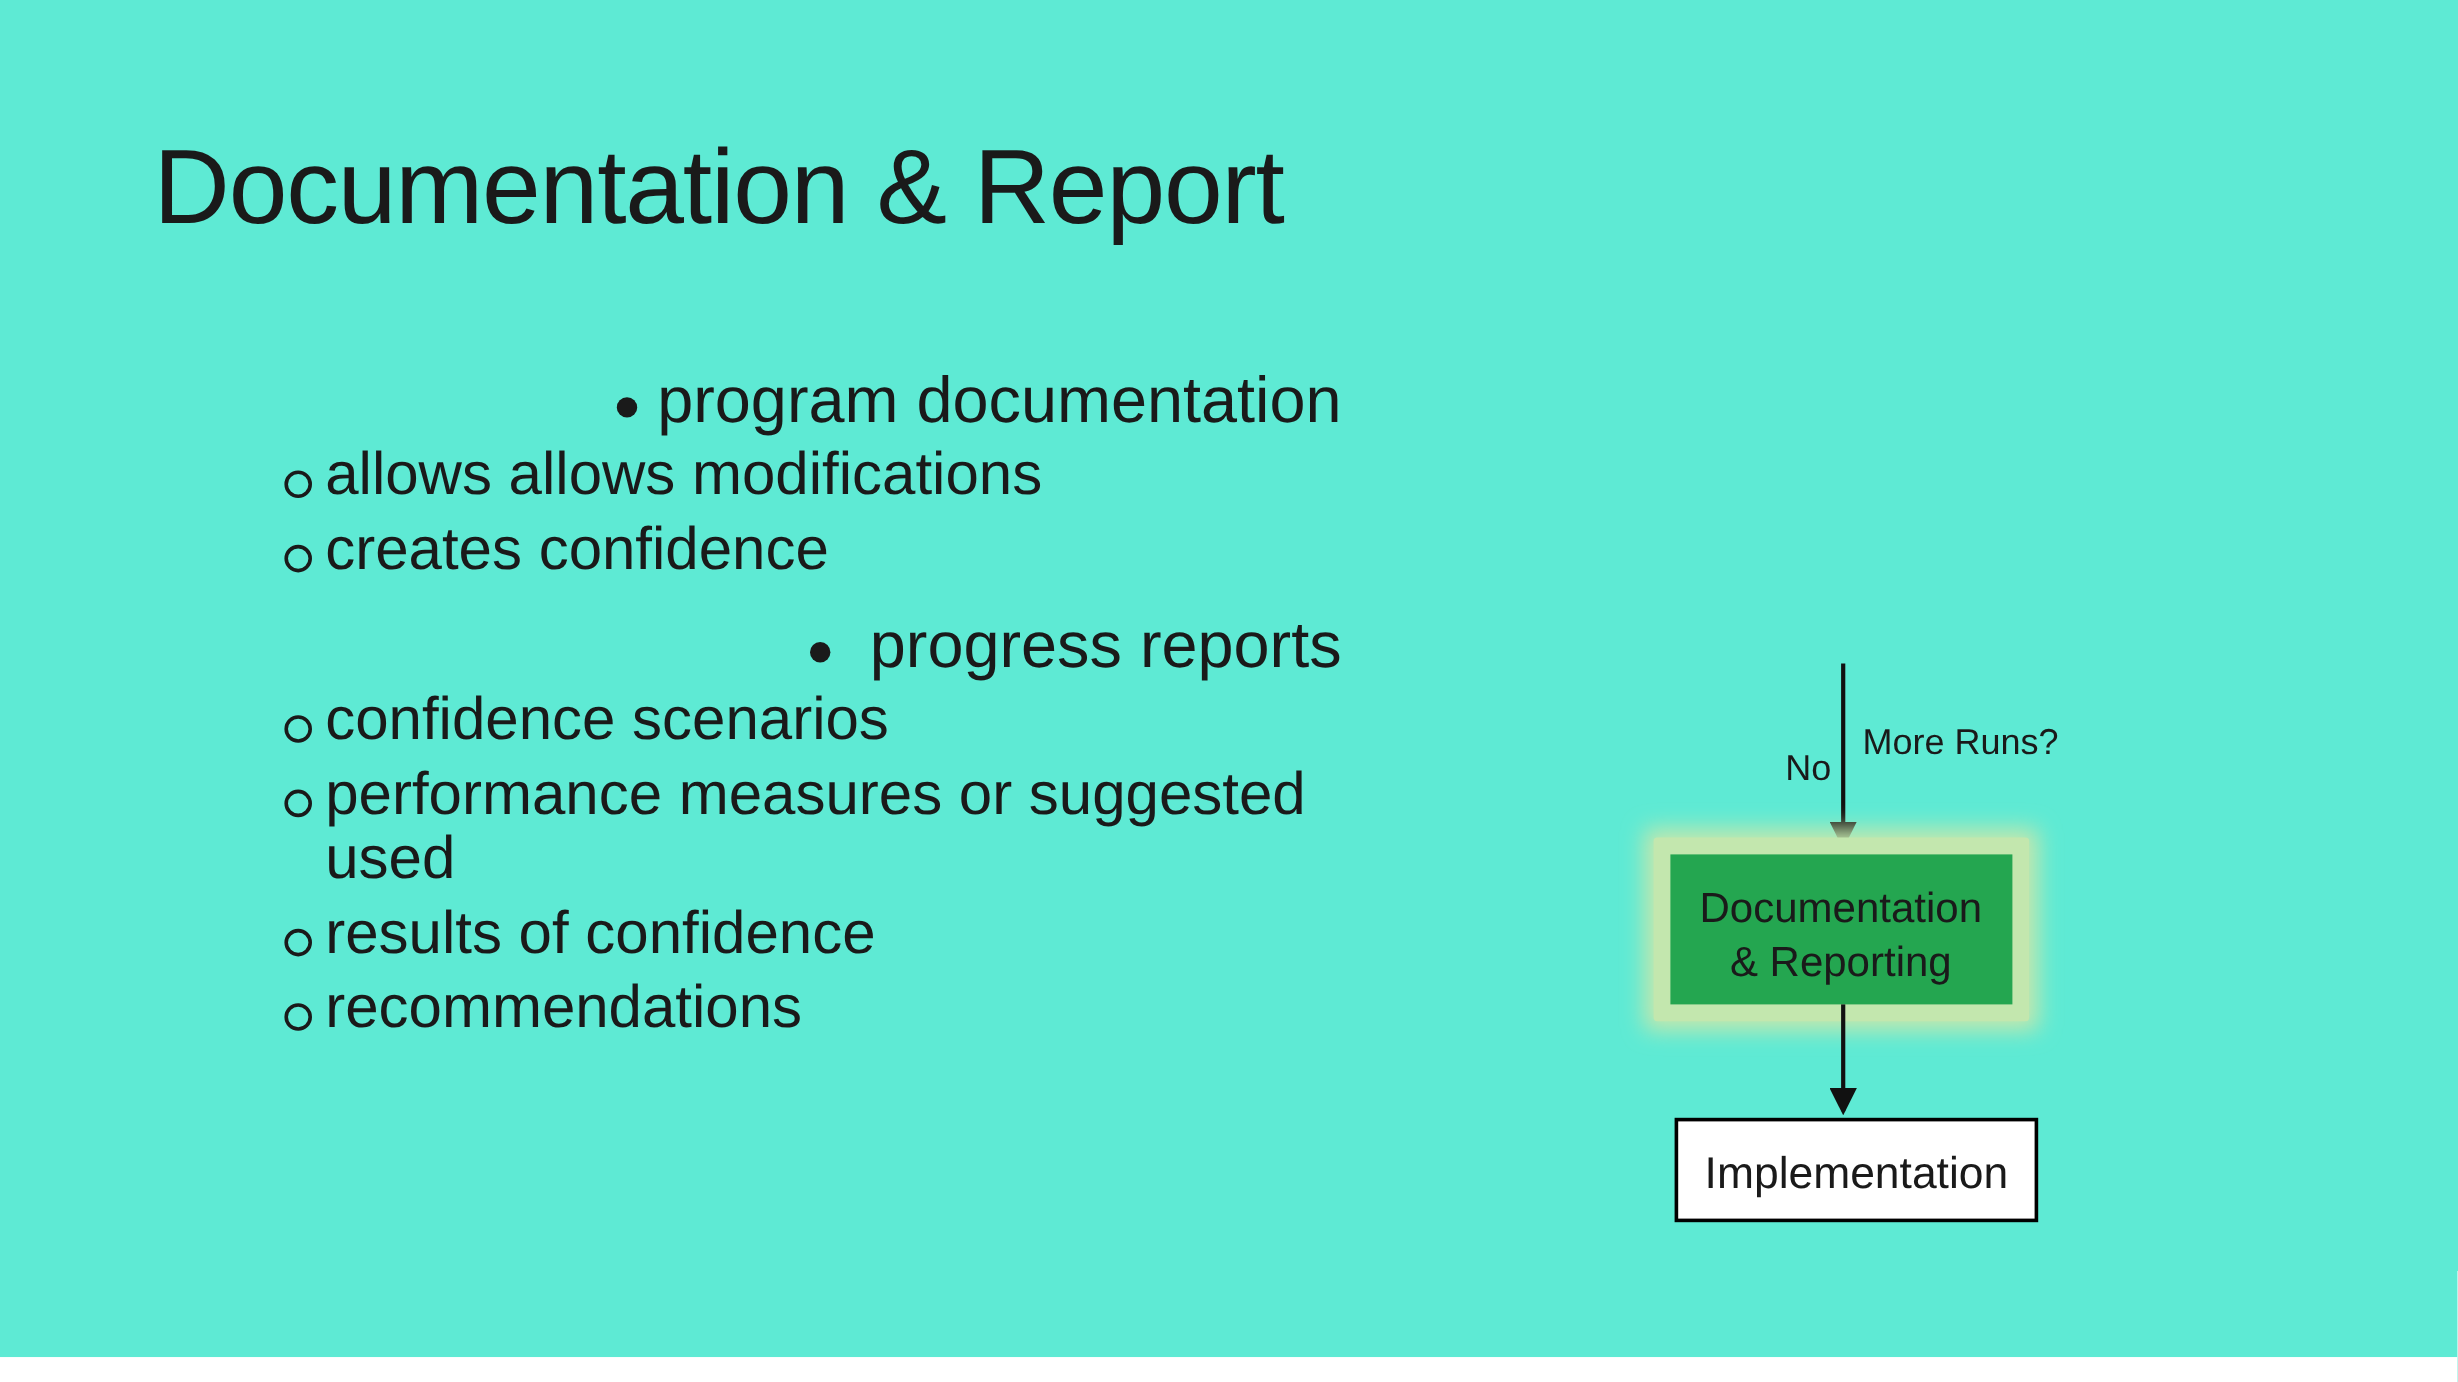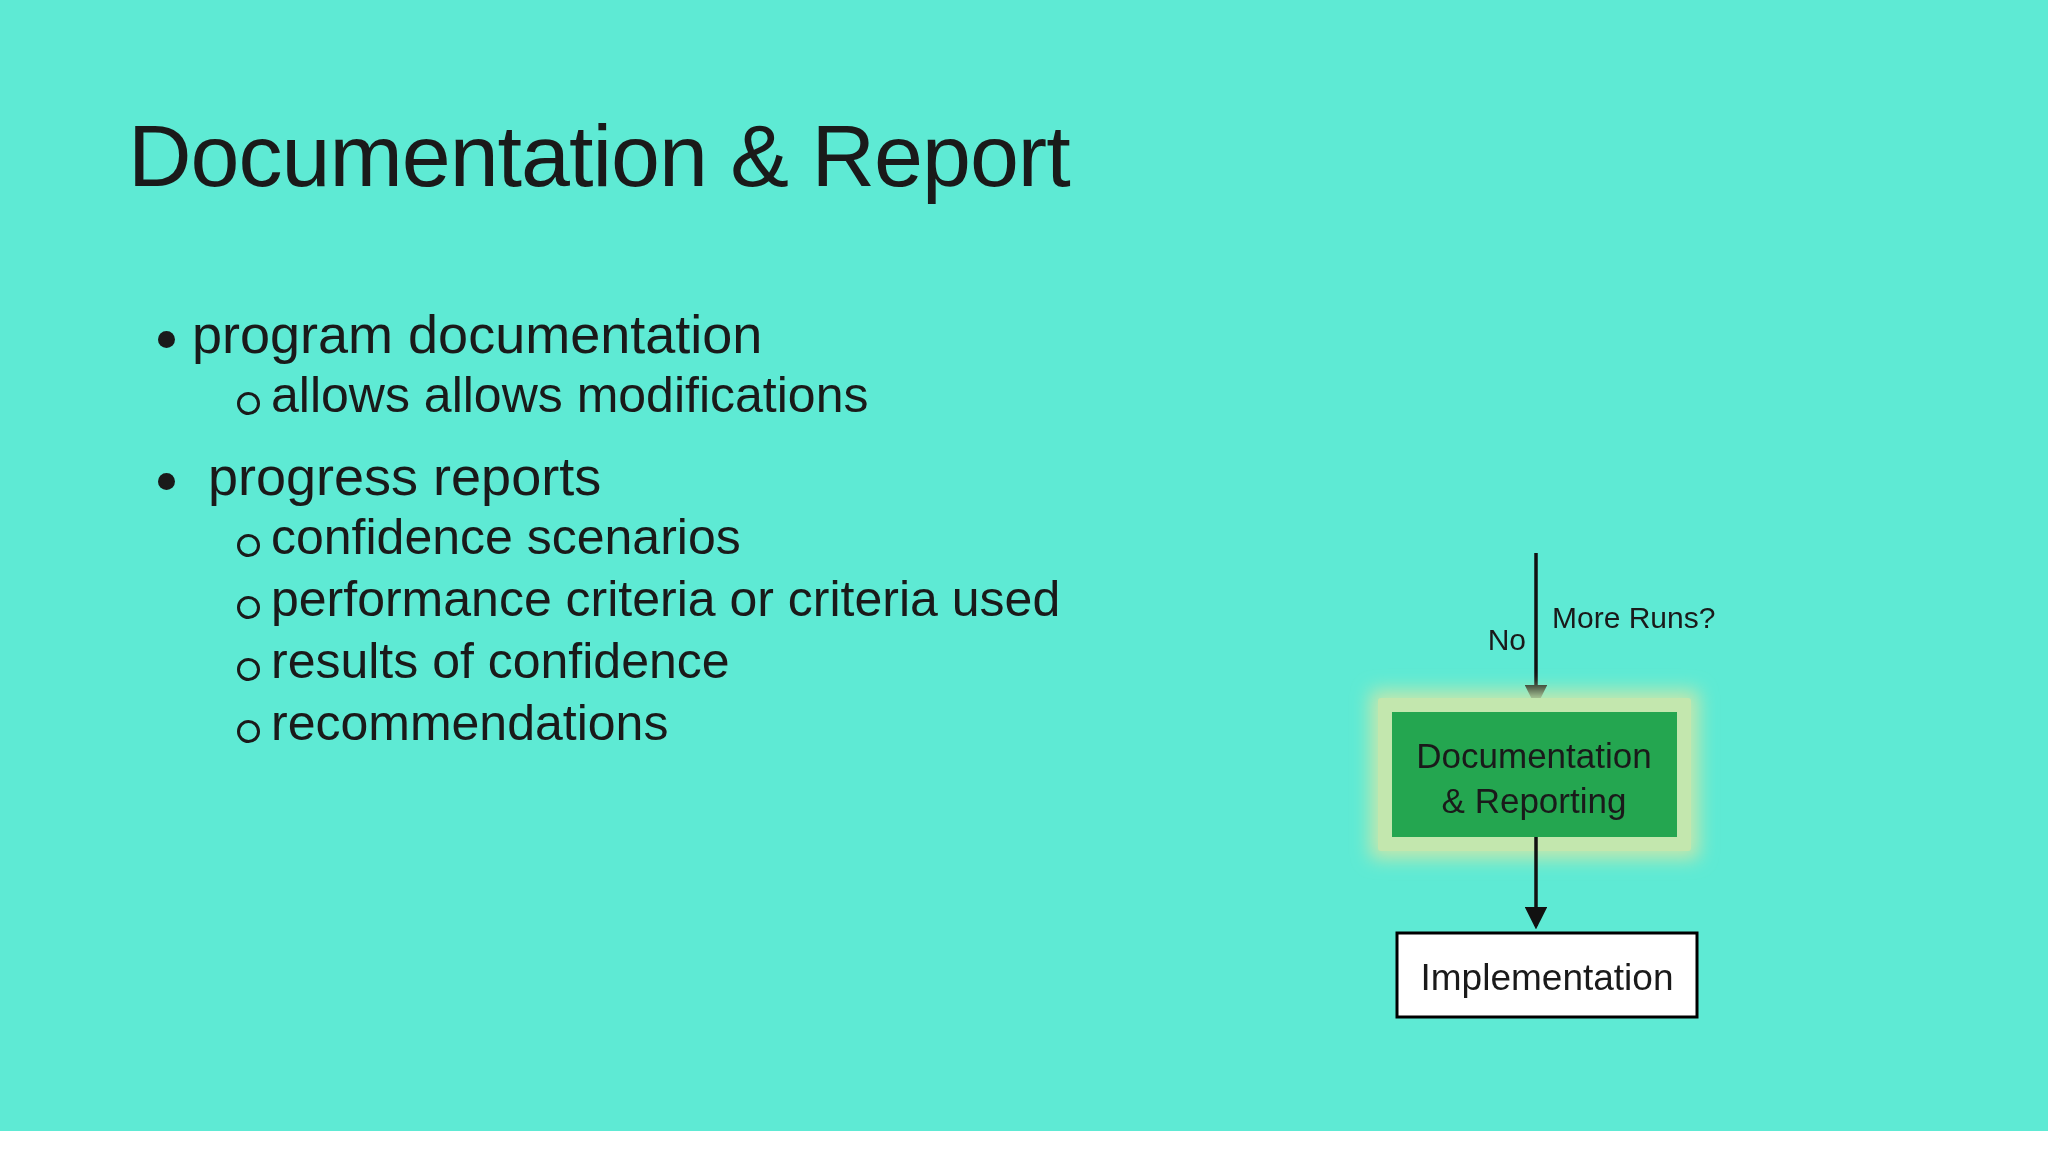--- a/index.html
+++ b/index.html
@@ -24,20 +24,21 @@
   .content{
     position:absolute;
     left:158px;top:304px;
     width:960px;
   }
   .li1{
     display:flex;
     font-size:54px;
     line-height:60px;
     margin-bottom:4px;
+    justify-content:flex-end;
   }
   .li1 .marker{
     flex:0 0 34px;
   }
   .li1 .marker::before{
     content:"";
     display:block;
     width:17px;height:17px;
     margin-top:27px;
     border-radius:50%;
@@ -86,35 +87,39 @@
     <div class="li1">
       <span class="marker"></span>
       <span class="txt">program documentation</span>
     </div>
 
     <div class="li2">
       <span class="marker"></span>
       <span class="txt">allows allows modifications</span>
     </div>
 
+    <div class="li2">
+      <span class="marker"></span>
+      <span class="txt">creates confidence</span>
+    </div>
 
     <div class="li1 group2">
       <span class="marker"></span>
       <span class="txt">progress reports</span>
     </div>
 
 
     <div class="li2">
       <span class="marker"></span>
       <span class="txt">confidence scenarios</span>
     </div>
 
     <div class="li2">
       <span class="marker"></span>
-      <span class="txt">performance criteria or criteria used</span>
+      <span class="txt">performance measures or suggested used</span>
     </div>
 
     <div class="li2">
       <span class="marker"></span>
       <span class="txt">results of confidence</span>
     </div>
 
     <div class="li2">
       <span class="marker"></span>
       <span class="txt">recommendations</span>

